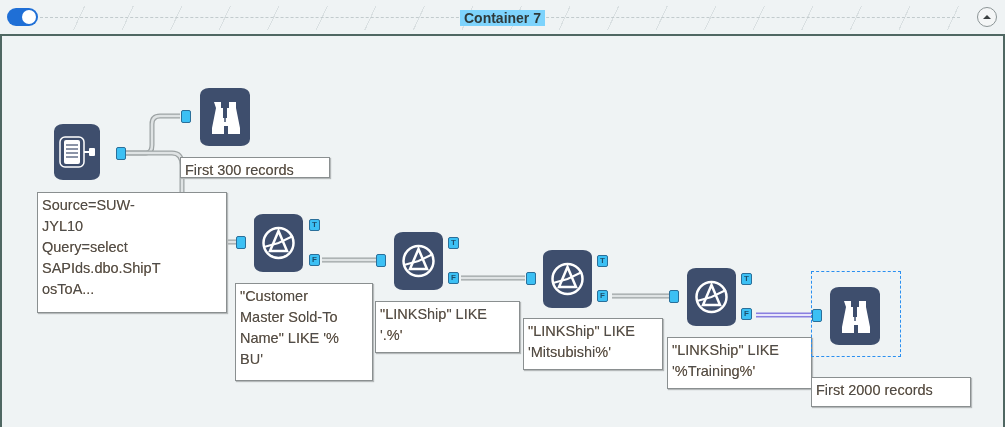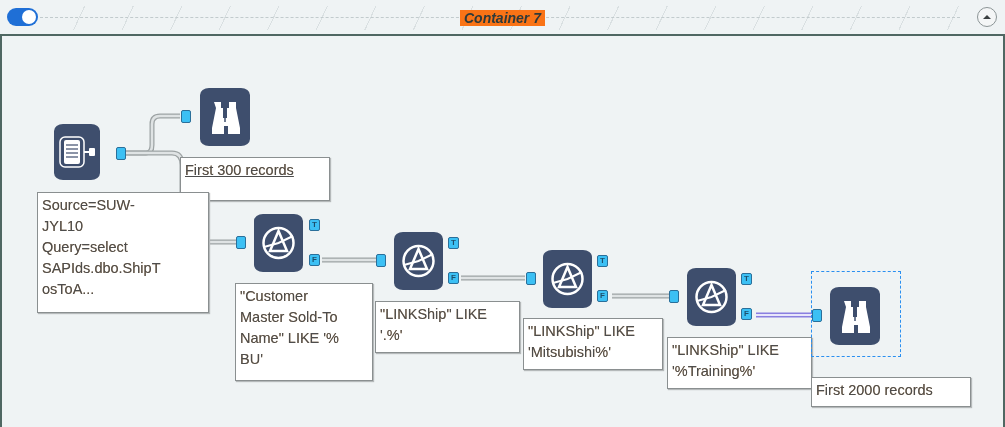--- a/index.html
+++ b/index.html
@@ -39,21 +39,21 @@
   .toggle-knob {
     position: absolute; right: 2px; top: 2px; width: 14px; height: 14px;
     background: #fff; border-radius: 50%;
   }
   .title {
     position: absolute; left: 0; top: 0; width: 1005px; height: 36px;
     line-height: 36px; text-align: center; font-weight: bold;
     font-size: 14px; color: #2f3a3a;
     font-family: "Liberation Sans", sans-serif;
   }
-  .title span { background: #f97316; padding: 0 4px; font-style: italic; }
+  .title span { background: #7dd3fc; padding: 0 4px; }
   .collapse-btn {
     position: absolute; right: 8px; top: 7px; width: 20px; height: 20px;
     border: 1.5px solid #8c9596; border-radius: 50%; box-sizing: border-box;
     background: #f4f6f6;
     display: flex; align-items: center; justify-content: center;
   }
   svg.wires { position: absolute; left: 0; top: 0; width: 1005px; height: 427px; }
   .tool {
     position: absolute; width: 48px; height: 56px;
     background: #3e4e6d; border-radius: 9px / 7px;
@@ -136,23 +136,23 @@
 </div>
 <div class="port" style="left:116px; top:147px;"></div>
 
 <div class="tool" style="left:200px; top:88px; width:50px; height:58px;">
   <svg width="50" height="58" viewBox="0 0 50 58">
     <path d="M14 14 h7 v6 h2 v10 h4 v-10 h2 v-6 h7 v6 l4 20 v6 h-12 v-8 h-4 v8 h-12 v-6 l4 -20 z" fill="#fff"></path>
     <line x1="25" y1="22" x2="25" y2="34" stroke="#3e4e6d" stroke-width="1.5"></line>
   </svg>
 </div>
 <div class="port" style="left:181px; top:110px;"></div>
-<div class="annot" style="left:180px; top:157px; width:150px; height:44px;text-decoration:underline;">First 300 records</div>
-
-<div class="annot" style="left:37px; top:192px; width:172px; height:121px;">Source=SUW-
+<div class="annot" style="left:180px; top:157px; width:150px; height:21px;">First 300 records</div>
+
+<div class="annot" style="left:37px; top:192px; width:190px; height:121px;">Source=SUW-
 JYL10
 Query=select
 SAPIds.dbo.ShipT
 osToA...</div>
 
 <div class="port" style="left:236px; top:236px;"></div>
 <div class="tool" style="left:254px; top:214px; width:49px; height:58px;">
   <svg width="49" height="58" viewBox="0 0 49 58">
     <circle cx="24.5" cy="29" r="15" fill="none" stroke="#fff" stroke-width="2.5"></circle>
     <path d="M24.5 17 L16 37 L33 37 Z" fill="none" stroke="#fff" stroke-width="2.5"></path>

